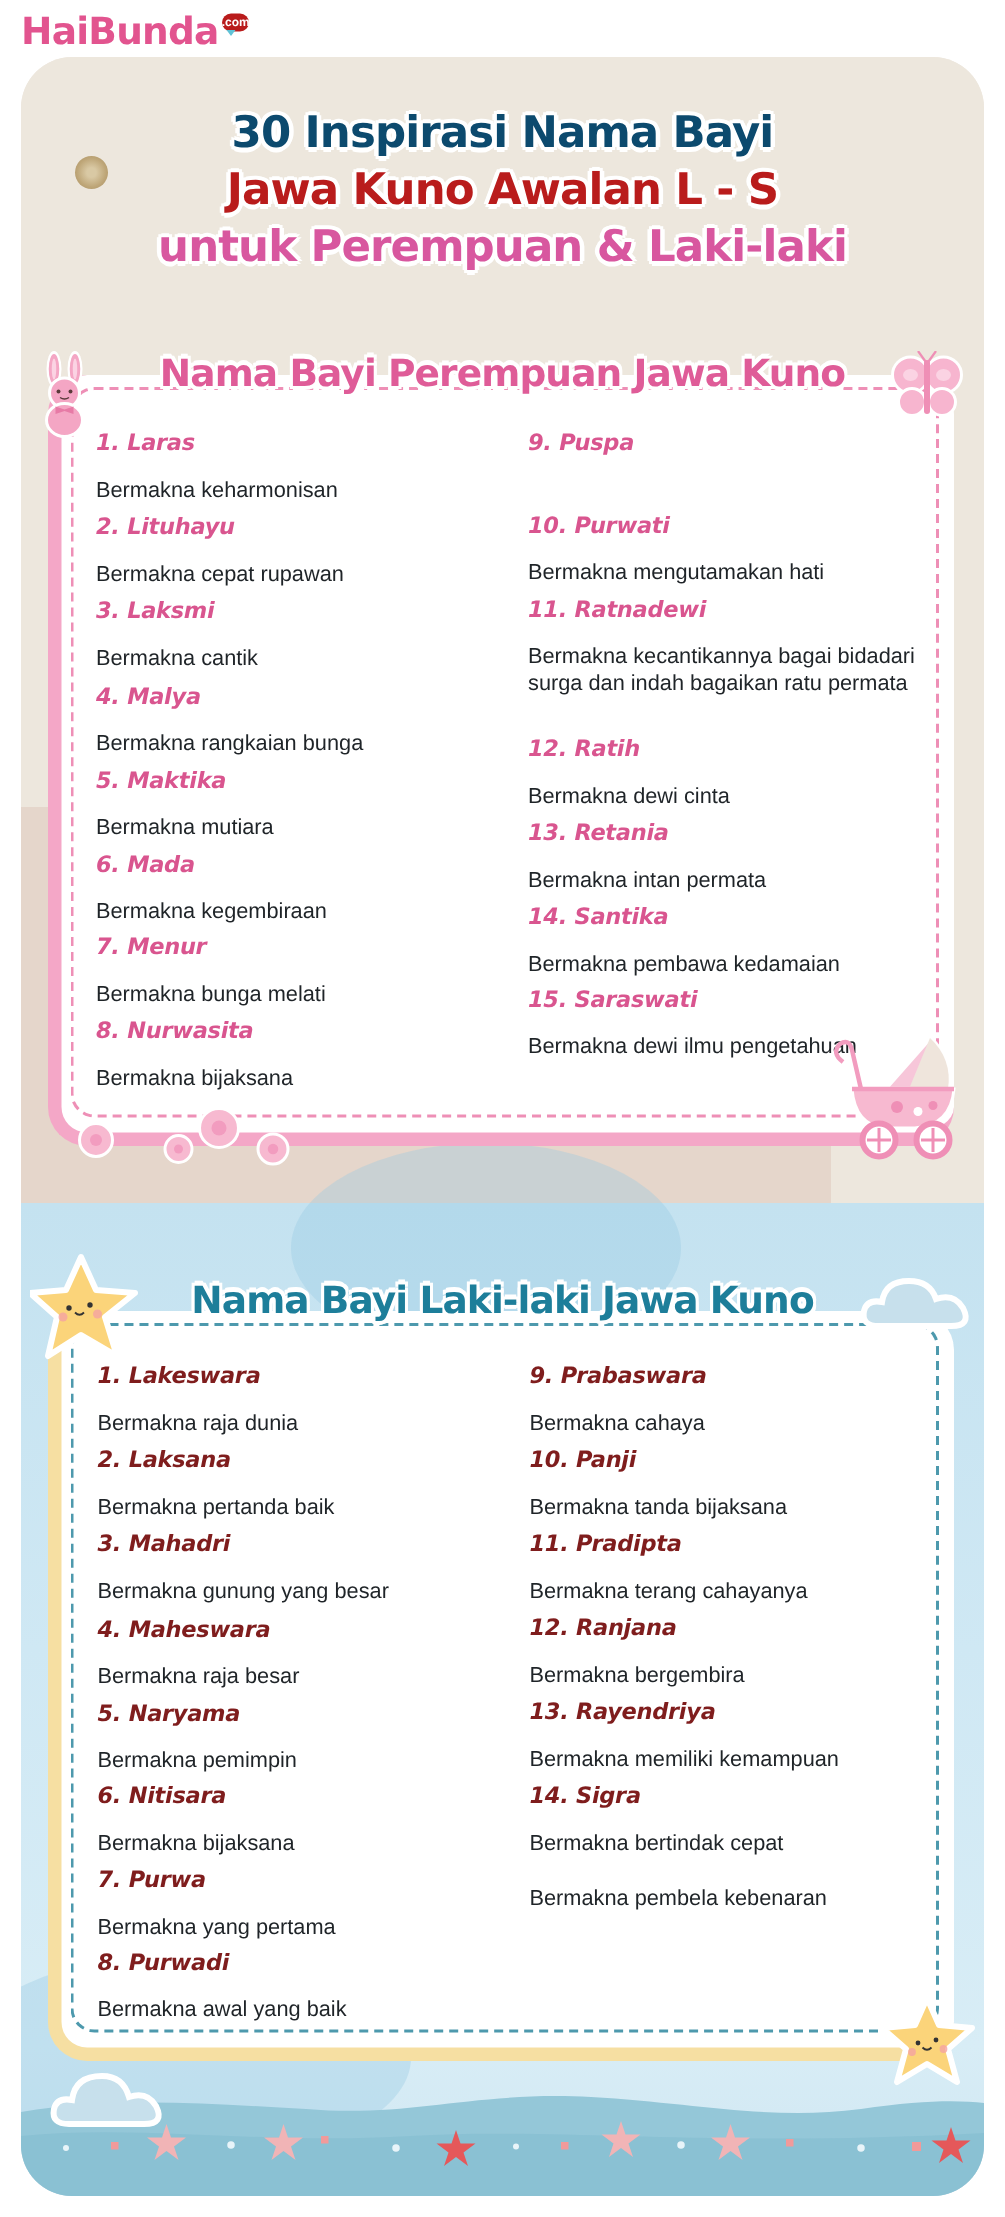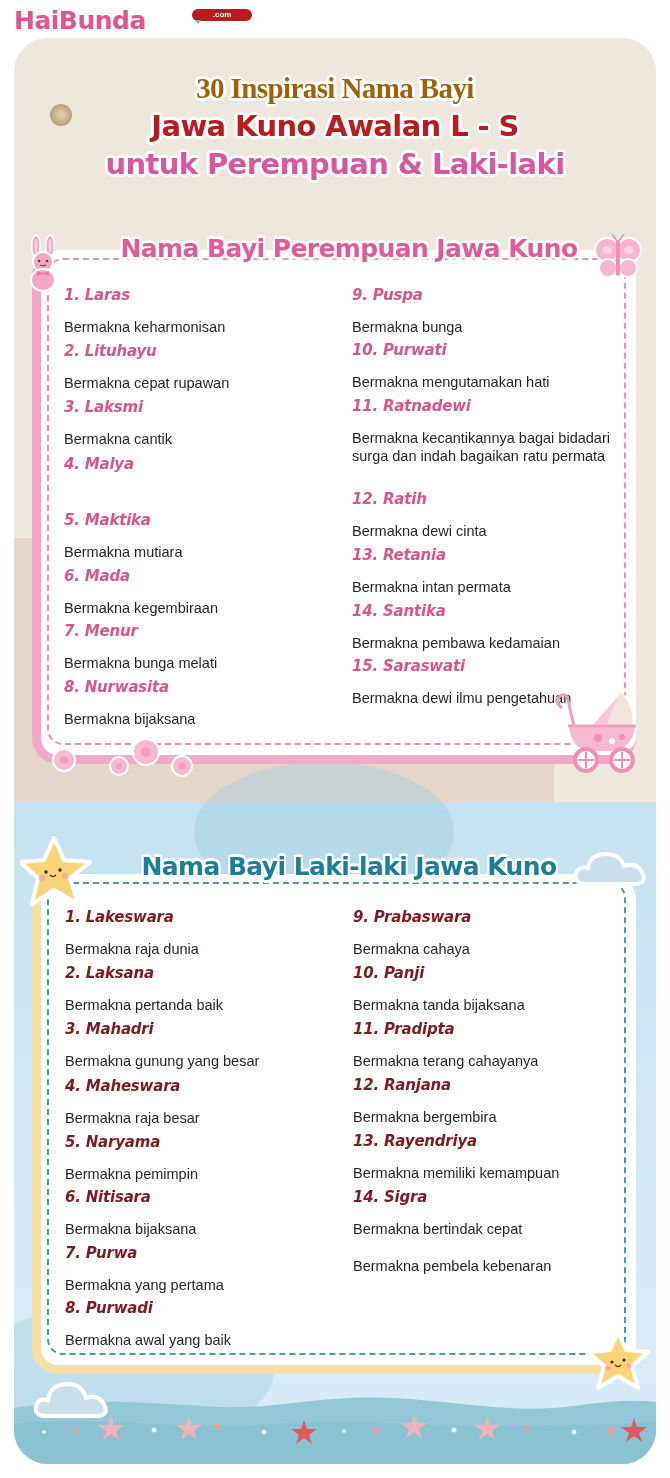--- a/index.html
+++ b/index.html
@@ -1,46 +1,46 @@
 <!DOCTYPE html>
 <html><head>
 <meta charset="utf-8">
 <style>
   * { box-sizing: border-box; margin: 0; padding: 0; }
   html, body { width: 670px; height: 1478px; background: #ffffff; overflow: hidden; }
   body { position: relative; font-family: "Liberation Sans", sans-serif; }
 
-  .logo { position: absolute; left: 14px; top: 4px; height: 34px; display: flex; align-items: flex-start; gap: 44px; }
+  .logo { position: absolute; left: 14px; top: 4px; height: 34px; display: flex; align-items: flex-start; }
   .logo-text { font-family: "DejaVu Sans", sans-serif; font-weight: bold; font-size: 25px; color: #e2548f; letter-spacing: -0.5px; line-height: 34px; }
-  .logo-com { margin-left: 2px; margin-top: 5px; background: #b91c1c; color: #fff; font-size: 8px; font-weight: bold; border-radius: 8px; padding: 1px 21px; line-height: 10px; position: relative; }
+  .logo-com { margin-left: 2px; margin-top: 5px; background: #b91c1c; color: #fff; font-size: 8px; font-weight: bold; border-radius: 8px; padding: 1px 0; line-height: 10px; position: relative; }
   .logo-com::after { content: ""; position: absolute; left: 3px; bottom: -3px; border-left: 3px solid transparent; border-right: 3px solid transparent; border-top: 4px solid #5fc2d6; }
 
   .poster { position: absolute; left: 14px; top: 38px; width: 642px; height: 1426px; border-radius: 34px; overflow: hidden; background: #eee8df; }
   .top-bg { position: absolute; left: 0; top: 0; width: 100%; height: 764px; background: #ede7dd; }
   .top-blob { position: absolute; left: 0; top: 500px; width: 540px; height: 280px; background: #e5d6cb; border-radius: 0 60% 0 0; }
   .bottom-bg { position: absolute; left: 0; top: 764px; width: 100%; height: 662px; background: linear-gradient(180deg, #c4e2f0 0%, #cfe8f4 45%, #d8edf6 85%, #cfe6f2 100%); }
   .wash { position: absolute; border-radius: 50%; background: rgba(150,200,225,0.35); }
   .waves { position: absolute; left: 0; bottom: 0; width: 100%; height: 70px; }
 
   .sparkle { position: absolute; left: 36px; top: 66px; width: 22px; height: 22px; border-radius: 50%; background: radial-gradient(circle, #d9c9a4 20%, #bfa779 60%, #a78d5d 100%); }
 
   .title { position: absolute; left: 0; width: 642px; text-align: center; font-family: "DejaVu Sans", sans-serif; font-weight: bold; font-size: 29px; line-height: 36px; letter-spacing: -0.6px;
            text-shadow: 2px 2px 0 #fff, -2px -2px 0 #fff, 2px -2px 0 #fff, -2px 2px 0 #fff, 0 3px 0 #fff, 0 -3px 0 #fff, 3px 0 0 #fff, -3px 0 0 #fff; }
-  .title.l1 { top: 32px; color: #a16207; font-family: Liberation Serif, serif; }
+  .title.l1 { top: 32px; color: #0c4a6e; }
   .title.l2 { top: 70px; color: #b91c1c; }
   .title.l3 { top: 108px; color: #d8579f; }
 
   .card { position: absolute; background: #fff; border-radius: 26px; }
   .card-girl { left: 18px; top: 212px; width: 604px; height: 514px; border-left: 9px solid #f4a7c7; border-bottom: 9px solid #f4a7c7; }
   .card-boy { left: 18px; top: 836px; width: 604px; height: 500px; border-left: 9px solid #f6dfa2; border-bottom: 9px solid #f6dfa2; }
   .dash { position: absolute; border: 2px dashed; border-radius: 16px; }
   .card-girl .dash { left: 6px; top: 8px; right: 10px; bottom: 10px; border-color: #ee8fb6; }
   .card-boy .dash { left: 6px; top: 8px; right: 10px; bottom: 10px; border-color: #4d99ad; }
 
-  .section-title { position: absolute; left: 14px; width: 642px; text-align: center; font-family: "DejaVu Sans", sans-serif; font-weight: bold; font-size: 25px; letter-spacing: -0.6px; line-height: 34px;
+  .section-title { position: absolute; left: 0; width: 642px; text-align: center; font-family: "DejaVu Sans", sans-serif; font-weight: bold; font-size: 25px; letter-spacing: -0.6px; line-height: 34px;
                    text-shadow: 2px 2px 0 #fff, -2px -2px 0 #fff, 2px -2px 0 #fff, -2px 2px 0 #fff, 0 3px 0 #fff, 0 -3px 0 #fff; }
   .st-girl { top: 194px; color: #df5c98; }
   .st-boy { top: 812px; color: #1d7e9a; }
 
   .col { position: absolute; width: 280px; }
   .entry { position: absolute; left: 0; width: 280px; }
   .entry-name { font-family: "DejaVu Sans", sans-serif; font-weight: bold; font-style: italic; font-size: 15px; line-height: 18px; letter-spacing: -0.2px; }
   .entry-desc { font-family: "Liberation Sans", sans-serif; font-size: 14.5px; line-height: 18px; color: #1f2428; margin-top: 14px; }
   .girl .entry-name { color: #d9558f; }
   .boy .entry-name { color: #7f1d1d; }
@@ -112,20 +112,21 @@
     <div class="entry" style="top:56px">
         <div class="entry-name">2. Lituhayu</div>
         <div class="entry-desc">Bermakna cepat rupawan</div>
       </div>
     <div class="entry" style="top:112px">
         <div class="entry-name">3. Laksmi</div>
         <div class="entry-desc">Bermakna cantik</div>
       </div>
     <div class="entry" style="top:169px">
         <div class="entry-name">4. Malya</div>
+        <div class="entry-desc">Bermakna rangkaian bunga</div>
       </div>
     <div class="entry" style="top:225px">
         <div class="entry-name">5. Maktika</div>
         <div class="entry-desc">Bermakna mutiara</div>
       </div>
     <div class="entry" style="top:281px">
         <div class="entry-name">6. Mada</div>
         <div class="entry-desc">Bermakna kegembiraan</div>
       </div>
     <div class="entry" style="top:336px">
@@ -134,21 +135,20 @@
       </div>
     <div class="entry" style="top:392px">
         <div class="entry-name">8. Nurwasita</div>
         <div class="entry-desc">Bermakna bijaksana</div>
       </div>
   </div>
 
   <div class="col girl" style="left:338px;top:248px;">
     <div class="entry" style="top:0px">
         <div class="entry-name">9. Puspa</div>
-        <div class="entry-desc">Bermakna bunga</div>
       </div>
     <div class="entry" style="top:55px">
         <div class="entry-name">10. Purwati</div>
         <div class="entry-desc">Bermakna mengutamakan hati</div>
       </div>
     <div class="entry" style="top:111px;width:260px;">
         <div class="entry-name">11. Ratnadewi</div>
         <div class="entry-desc">Bermakna kecantikannya bagai bidadari surga dan indah bagaikan ratu permata</div>
       </div>
     <div class="entry" style="top:204px">

